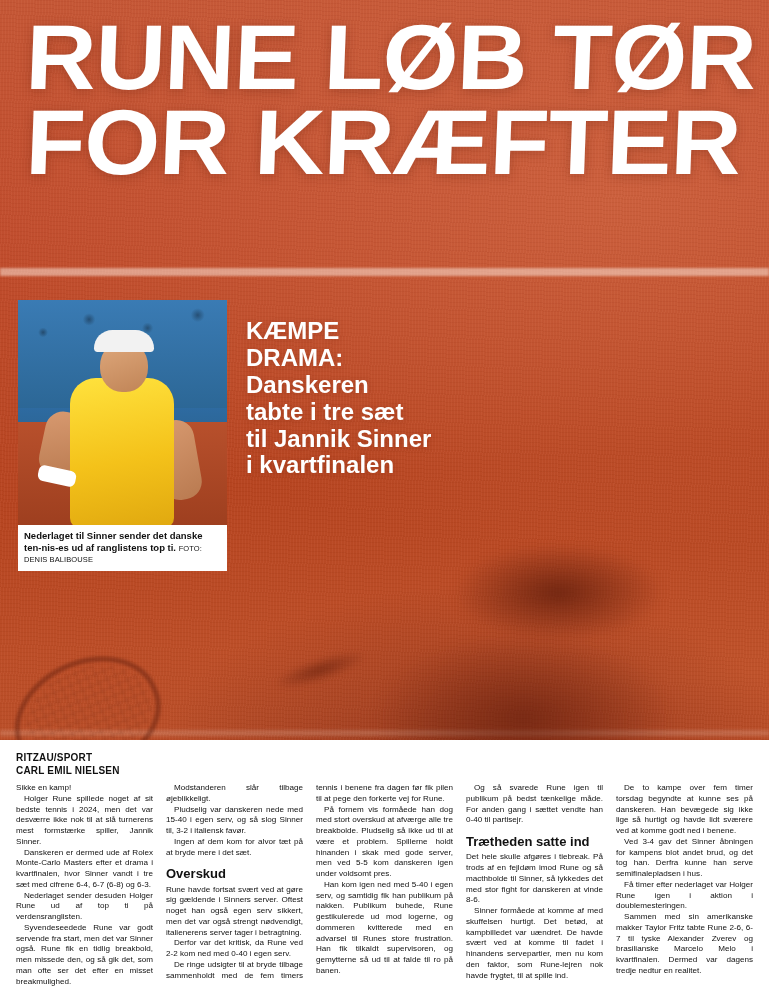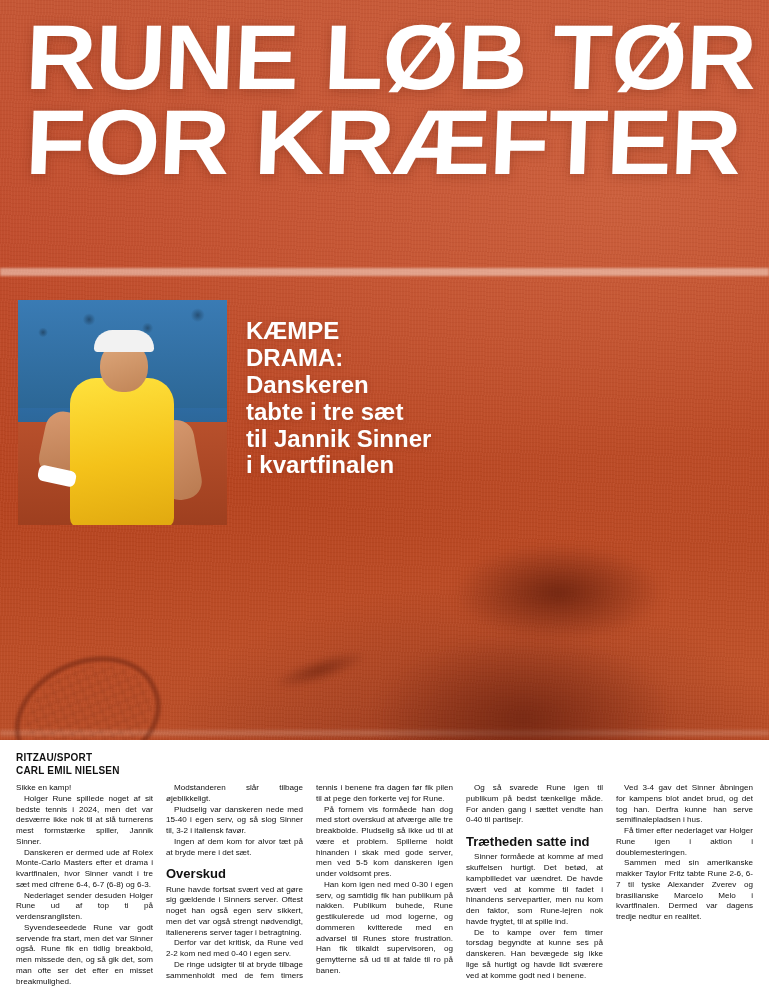--- a/index.html
+++ b/index.html
@@ -271,20 +271,24 @@
 <div class="photo-card">
   <div class="photo">
     <div class="crowd"></div>
     <div class="court"></div>
     <div class="player-arm"></div>
     <div class="player-arm2"></div>
     <div class="player-body"></div>
     <div class="player-head"></div>
     <div class="player-cap"></div>
     <div class="wristband"></div>
+  </div>
+  <div class="caption">
+    <span>Nederlaget til Sinner sender det danske ten-nis-es ud af ranglistens top ti.</span>
+    <span class="credit">FOTO: DENIS BALIBOUSE</span>
   </div>
 </div>
 
 <div class="deck">
   <span class="deck-strong">KÆMPE</span>
   <span class="deck-strong">DRAMA:</span>
   <span class="deck-strong">Danskeren</span>
   <span class="deck-strong">tabte i tre sæt</span>
   <span class="deck-strong">til Jannik Sinner</span>
   <span class="deck-strong">i kvartfinalen</span>
@@ -302,22 +306,23 @@
     <p>Nederlaget sender desuden Holger Rune ud af top ti på verdensranglisten.</p>
     <p>Syvendeseedede Rune var godt servende fra start, men det var Sinner også. Rune fik en tidlig breakbold, men missede den, og så gik det, som man ofte ser det efter en misset breakmulighed.</p>
     <p>Modstanderen slår tilbage øjeblikkeligt.</p>
     <p>Pludselig var danskeren nede med 15-40 i egen serv, og så slog Sinner til, 3-2 i italiensk favør.</p>
     <p>Ingen af dem kom for alvor tæt på at bryde mere i det sæt.</p>
     <h3>Overskud</h3>
     <p class="first">Rune havde fortsat svært ved at gøre sig gældende i Sinners server. Oftest noget han også egen serv sikkert, men det var også strengt nødvendigt, italienerens server tager i betragtning.</p>
     <p>Derfor var det kritisk, da Rune ved 2-2 kom ned med 0-40 i egen serv.</p>
     <p>De ringe udsigter til at bryde tilbage sammenholdt med de fem timers tennis i benene fra dagen før fik pilen til at pege den forkerte vej for Rune.</p>
     <p>På fornem vis formåede han dog med stort overskud at afværge alle tre breakbolde. Pludselig så ikke ud til at være et problem. Spillerne holdt hinanden i skak med gode server, men ved 5-5 kom danskeren igen under voldsomt pres.</p>
-    <p>Han kom igen ned med 0-30 i egen serv, og samtidig fik han publikum på nakken. Publikum buhede, Rune gestikulerede ud mod logerne, og dommeren kvitterede med en advarsel til Runes store frustration. Han fik tilkaldt supervisoren, og gemytterne så ud til at falde til ro på banen.</p>
+    <p>Han kom igen ned med 5-40 i egen serv, og samtidig fik han publikum på nakken. Publikum buhede, Rune gestikulerede ud mod logerne, og dommeren kvitterede med en advarsel til Runes store frustration. Han fik tilkaldt supervisoren, og gemytterne så ud til at falde til ro på banen.</p>
     <p>Og så svarede Rune igen til publikum på bedst tænkelige måde. For anden gang i sættet vendte han 0-40 til partisejr.</p>
     <h3>Trætheden satte ind</h3>
+    <p class="first">Det hele skulle afgøres i tiebreak. På trods af en fejldøm imod Rune og så macthbolde til Sinner, så lykkedes det med stor fight for danskeren at vinde 8-6.</p>
     <p>Sinner formåede at komme af med skuffelsen hurtigt. Det betød, at kampbilledet var uændret. De havde svært ved at komme til fadet i hinandens servepartier, men nu kom den faktor, som Rune-lejren nok havde frygtet, til at spille ind.</p>
     <p>De to kampe over fem timer torsdag begyndte at kunne ses på danskeren. Han bevægede sig ikke lige så hurtigt og havde lidt sværere ved at komme godt ned i benene.</p>
     <p>Ved 3-4 gav det Sinner åbningen for kampens blot andet brud, og det tog han. Derfra kunne han serve semifinalepladsen i hus.</p>
     <p>Få timer efter nederlaget var Holger Rune igen i aktion i doublemesteringen.</p>
     <p>Sammen med sin amerikanske makker Taylor Fritz tabte Rune 2-6, 6-7 til tyske Alexander Zverev og brasilianske Marcelo Melo i kvartfinalen. Dermed var dagens tredje nedtur en realitet.</p>
   </div>
 </div>
 
 </body></html>

